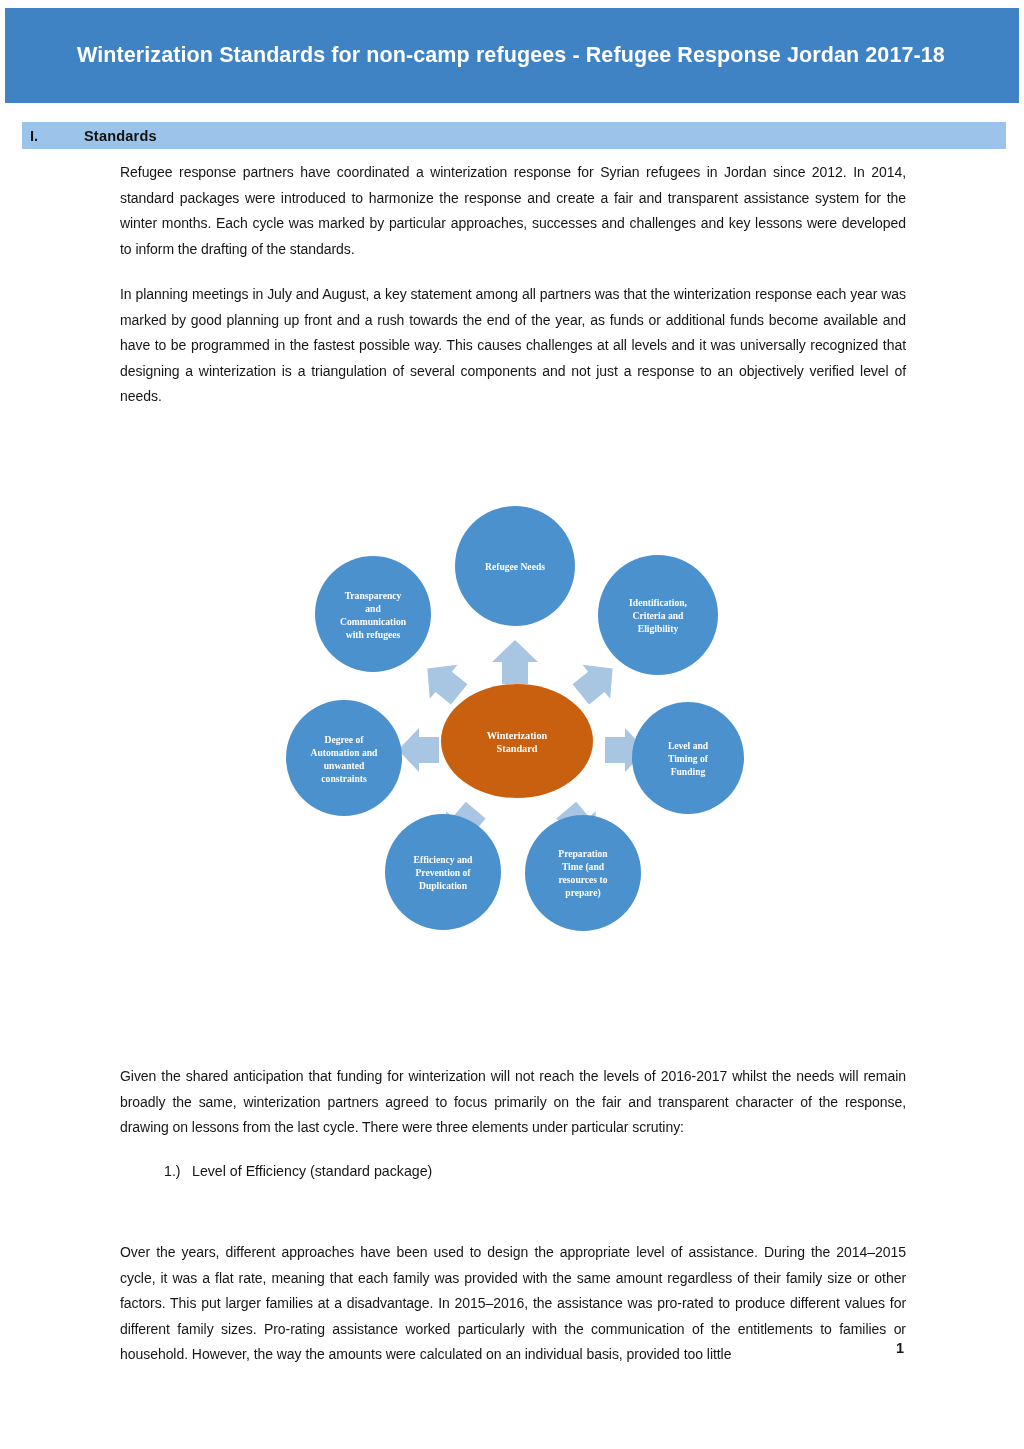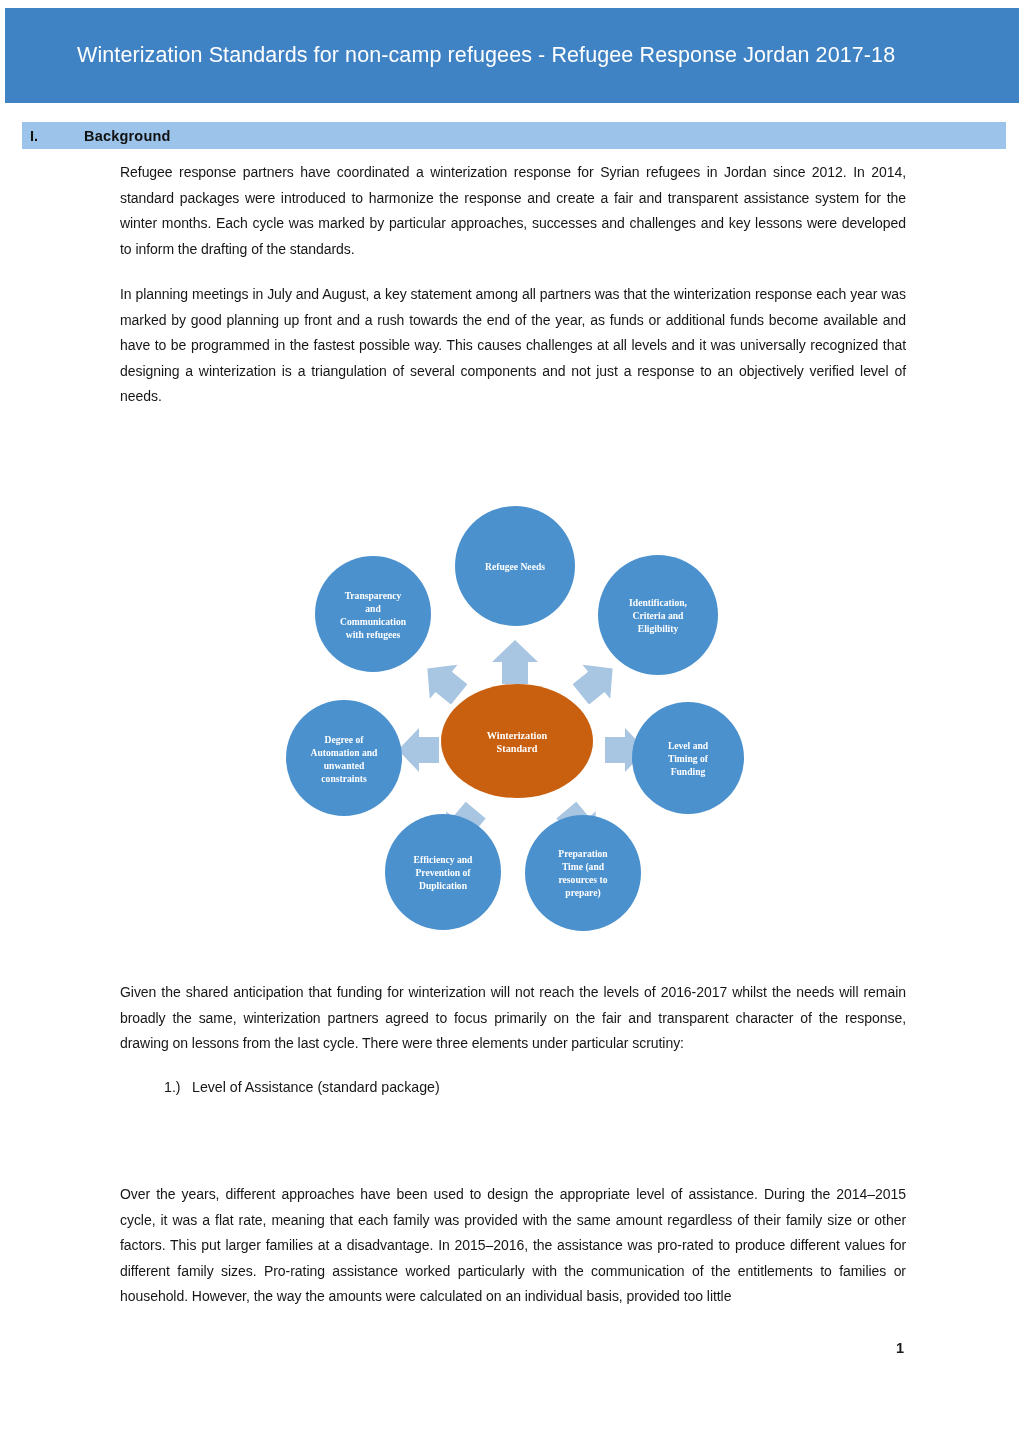--- a/index.html
+++ b/index.html
@@ -30,21 +30,21 @@
     top: 8px;
     width: 1014px;
     height: 95px;
     background: #4083C4;
     display: flex;
     align-items: center;
   }
   .title-banner .title-text {
     color: #ffffff;
     font-size: 21.5px;
-    font-weight: normal;
+    font-weight: bold;
     letter-spacing: 0.1px;
     padding-left: 72px;
     line-height: 1.2;
     white-space: nowrap;
   }
 
   
   .section-bar {
     position: absolute;
     left: 22px;
@@ -133,21 +133,21 @@
 <body>
 
 <div class="page">
 
   <div class="title-banner">
     <div class="title-text">Winterization Standards for non-camp refugees - Refugee Response Jordan 2017-18</div>
   </div>
 
   <div class="section-bar">
     <span class="sec-num">I.</span>
-    <span class="sec-label">Background</span>
+    <span class="sec-label">Standards</span>
   </div>
 
   <div class="content">
     <p class="body">Refugee response partners have coordinated a winterization response for Syrian refugees in Jordan since 2012. In 2014, standard packages were introduced to harmonize the response and create a fair and transparent assistance system for the winter months. Each cycle was marked by particular approaches, successes and challenges and key lessons were developed to inform the drafting of the standards.</p>
     <p class="body">In planning meetings in July and August, a key statement among all partners was that the winterization response each year was marked by good planning up front and a rush towards the end of the year, as funds or additional funds become available and have to be programmed in the fastest possible way. This causes challenges at all levels and it was universally recognized that designing a winterization is a triangulation of several components and not just a response to an objectively verified level of needs.</p>
   </div>
 
   <div class="diagram">
     <svg width="505" height="490" viewBox="0 0 505 490" xmlns="http://www.w3.org/2000/svg">
       <g>
@@ -232,26 +232,26 @@
       <g>
         <circle cx="110" cy="136" r="58" fill="#4B91CE"></circle>
         <text class="node-label" x="110" y="121">Transparency</text>
         <text class="node-label" x="110" y="134">and</text>
         <text class="node-label" x="110" y="147">Communication</text>
         <text class="node-label" x="110" y="160">with refugees</text>
       </g>
     </svg>
   </div>
 
-  <div class="content" style="top:980px;">
+  <div class="content" style="top:1064px;">
     <p class="body tight">Given the shared anticipation that funding for winterization will not reach the levels of 2016-2017 whilst the needs will remain broadly the same, winterization partners agreed to focus primarily on the fair and transparent character of the response, drawing on lessons from the last cycle. There were three elements under particular scrutiny:</p>
     <div class="list-item">
-      <span class="num">1.)</span><span>Level of Assistance (standard package)</span>
+      <span class="num">1.)</span><span>Level of Efficiency (standard package)</span>
     </div>
   </div>
 
-  <div class="content" style="top:1182px;">
+  <div class="content" style="top:1240px;">
     <p class="body tight">Over the years, different approaches have been used to design the appropriate level of assistance. During the 2014–2015 cycle, it was a flat rate, meaning that each family was provided with the same amount regardless of their family size or other factors. This put larger families at a disadvantage. In 2015–2016, the assistance was pro-rated to produce different values for different family sizes. Pro-rating assistance worked particularly with the communication of the entitlements to families or household. However, the way the amounts were calculated on an individual basis, provided too little</p>
   </div>
 
   <div class="page-number">1</div>
 
 </div>
 
 </body></html>

